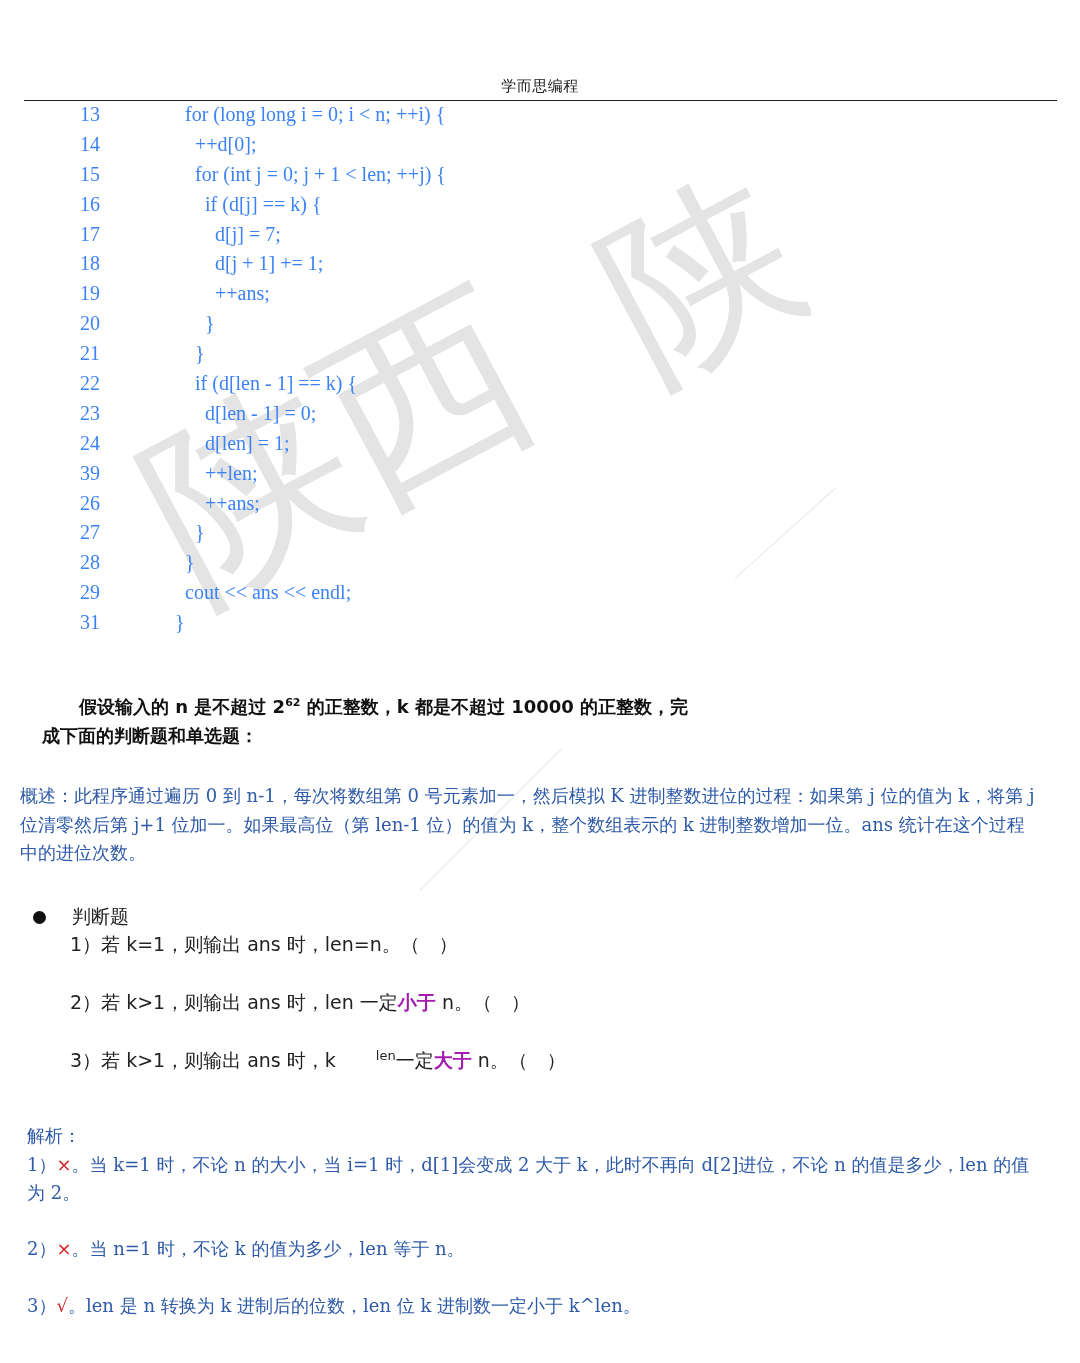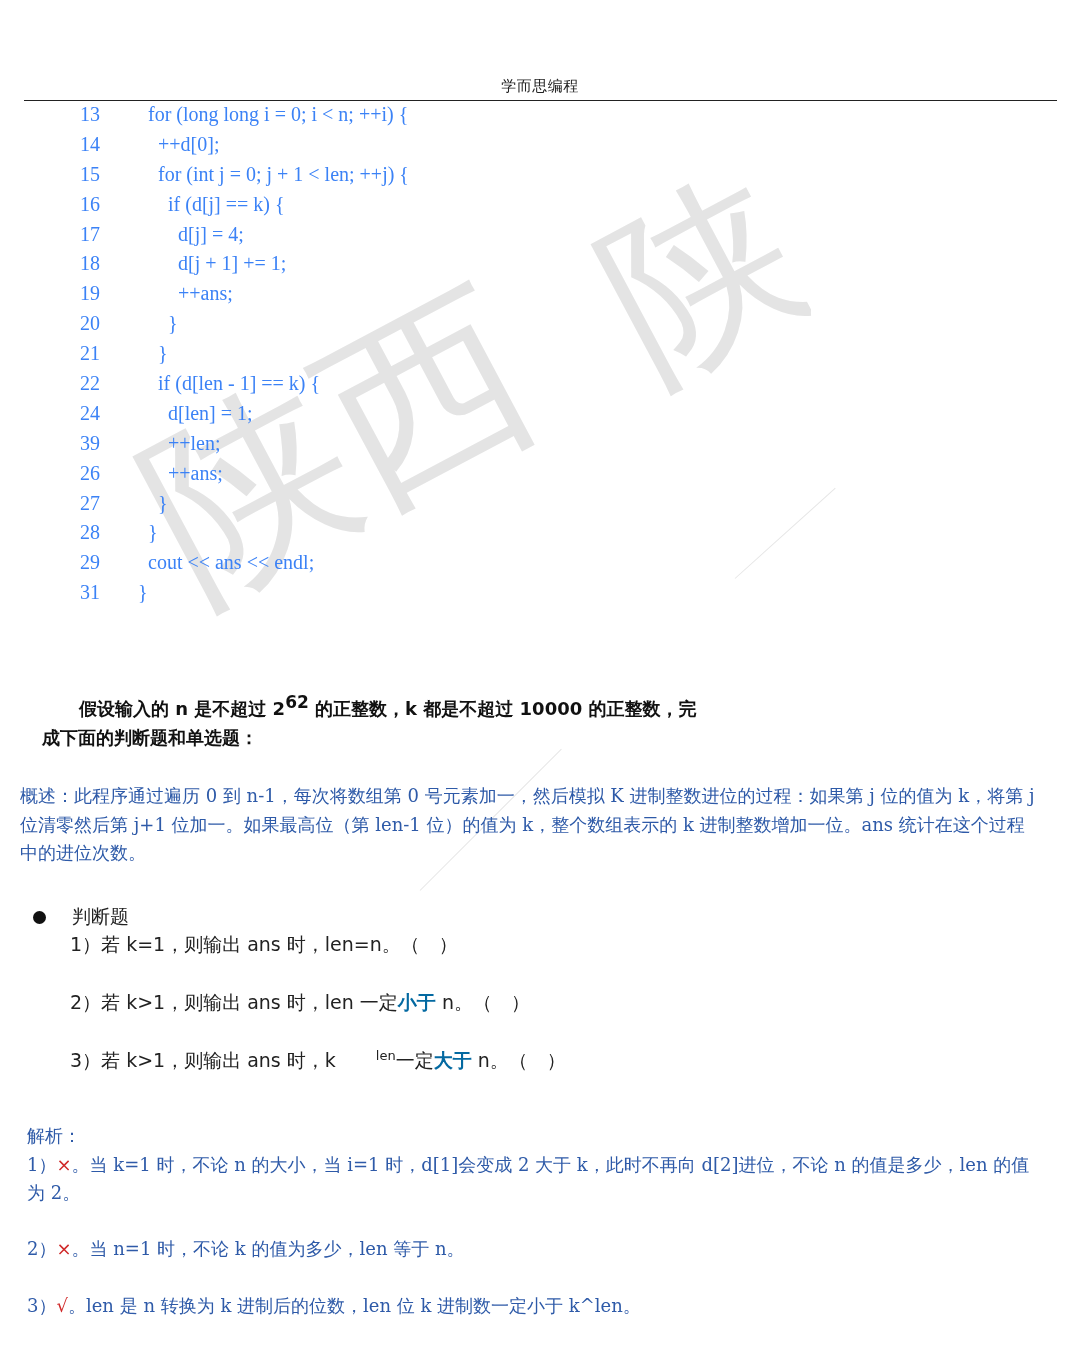--- a/index.html
+++ b/index.html
@@ -23,40 +23,40 @@
   .wm2 { left: 560px; top: 210px; font-size: 190px; transform: rotate(-28deg); transform-origin: left top; white-space: nowrap; width: 175px; overflow: hidden; }
   .diag-line {
     position: absolute; height: 1px; background: #e6e6e6; transform-origin: left center; z-index: 0;
   }
   .code {
     position: absolute; top: 100px; left: 80px; z-index: 1;
     font-family: Liberation Serif, serif; font-size: 20px; color: #3b82f6;
   }
   .code-line { height: 29.9px; line-height: 29.9px; white-space: pre; display: flex; }
   .code-num { width: 58px; display: inline-block; }
-  .code-text { white-space: pre; }
+  .code-text { white-space: pre; margin-left: 37px; }
   .intro {
     position: absolute; top: 688px; left: 42px; width: 720px; z-index: 1;
     font-size: 18px; font-weight: bold; line-height: 29px; color: #111;
   }
   .intro .indent { display: inline-block; width: 37px; }
-  .intro sup { font-size: 17px; }
+  .intro sup { font-size: 11px; }
   .blue { color: #2e5aa8; font-family: "DejaVu Serif", serif; }
   .overview {
     position: absolute; top: 782px; left: 20px; width: 1020px; z-index: 1;
     font-size: 18px; line-height: 28.5px;
   }
   .judge {
     position: absolute; top: 902px; left: 30px; z-index: 1; font-size: 19px; color: #222;
   }
   .bullet-row { display: flex; align-items: center; height: 30px; }
   .bullet { width: 13px; height: 13px; border-radius: 50%; background: #111; margin-left: 3px; margin-right: 26px; }
   .judge-title { font-family: "DejaVu Serif", serif; }
   .q { position: absolute; left: 40px; white-space: nowrap; }
-  .q b { font-weight: bold; color: #0369a1; }
+  .q b { font-weight: bold; color: #a21caf; }
   .q sup { font-size: 13px; padding-left: 40px; }
   .analysis {
     position: absolute; left: 27px; width: 1020px; z-index: 1; font-size: 18px; line-height: 28.5px;
   }
   .red { color: #d02a2a; font-family: "DejaVu Sans", sans-serif; }
 </style>
 </head>
 <body>
 
 <div class="header-title">学而思编程</div>
@@ -65,26 +65,27 @@
 <div class="watermark wm1">陕西</div>
 <div class="watermark wm2">陕西</div>
 <div class="diag-line" style="left:735px; top:578px; width:135px; transform: rotate(-42deg);"></div>
 <div class="diag-line" style="left:420px; top:890px; width:200px; transform: rotate(-45deg);"></div>
 
 <div class="code">
   <div class="code-line"><span class="code-num">13</span><span class="code-text">  for (long long i = 0; i &lt; n; ++i) {</span></div>
   <div class="code-line"><span class="code-num">14</span><span class="code-text">    ++d[0];</span></div>
   <div class="code-line"><span class="code-num">15</span><span class="code-text">    for (int j = 0; j + 1 &lt; len; ++j) {</span></div>
   <div class="code-line"><span class="code-num">16</span><span class="code-text">      if (d[j] == k) {</span></div>
-  <div class="code-line"><span class="code-num">17</span><span class="code-text">        d[j] = 4;</span></div>
+  <div class="code-line"><span class="code-num">17</span><span class="code-text">        d[j] = 7;</span></div>
   <div class="code-line"><span class="code-num">18</span><span class="code-text">        d[j + 1] += 1;</span></div>
   <div class="code-line"><span class="code-num">19</span><span class="code-text">        ++ans;</span></div>
   <div class="code-line"><span class="code-num">20</span><span class="code-text">      }</span></div>
   <div class="code-line"><span class="code-num">21</span><span class="code-text">    }</span></div>
   <div class="code-line"><span class="code-num">22</span><span class="code-text">    if (d[len - 1] == k) {</span></div>
+  <div class="code-line"><span class="code-num">23</span><span class="code-text">      d[len - 1] = 0;</span></div>
   <div class="code-line"><span class="code-num">24</span><span class="code-text">      d[len] = 1;</span></div>
   <div class="code-line"><span class="code-num">39</span><span class="code-text">      ++len;</span></div>
   <div class="code-line"><span class="code-num">26</span><span class="code-text">      ++ans;</span></div>
   <div class="code-line"><span class="code-num">27</span><span class="code-text">    }</span></div>
   <div class="code-line"><span class="code-num">28</span><span class="code-text">  }</span></div>
   <div class="code-line"><span class="code-num">29</span><span class="code-text">  cout &lt;&lt; ans &lt;&lt; endl;</span></div>
   <div class="code-line"><span class="code-num">31</span><span class="code-text">}</span></div>
 </div>
 
 <div class="intro">

